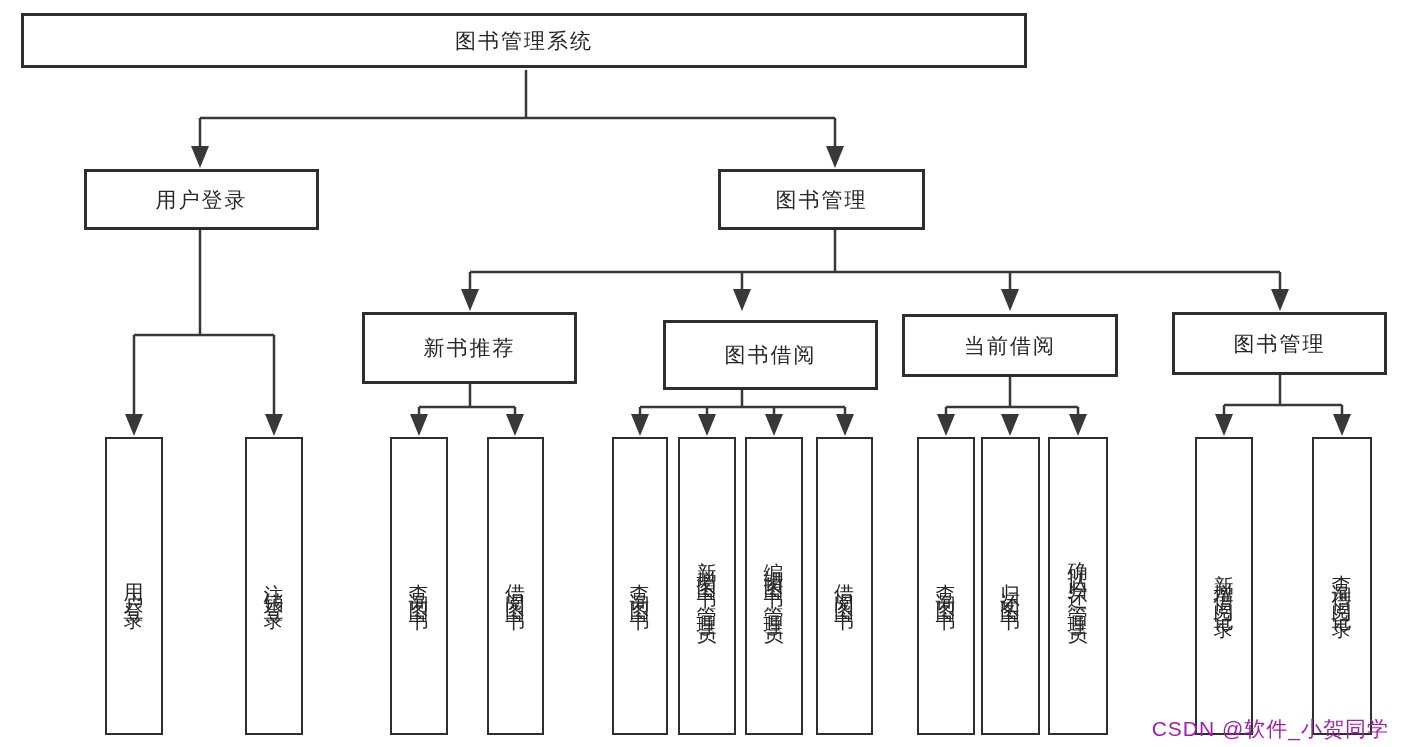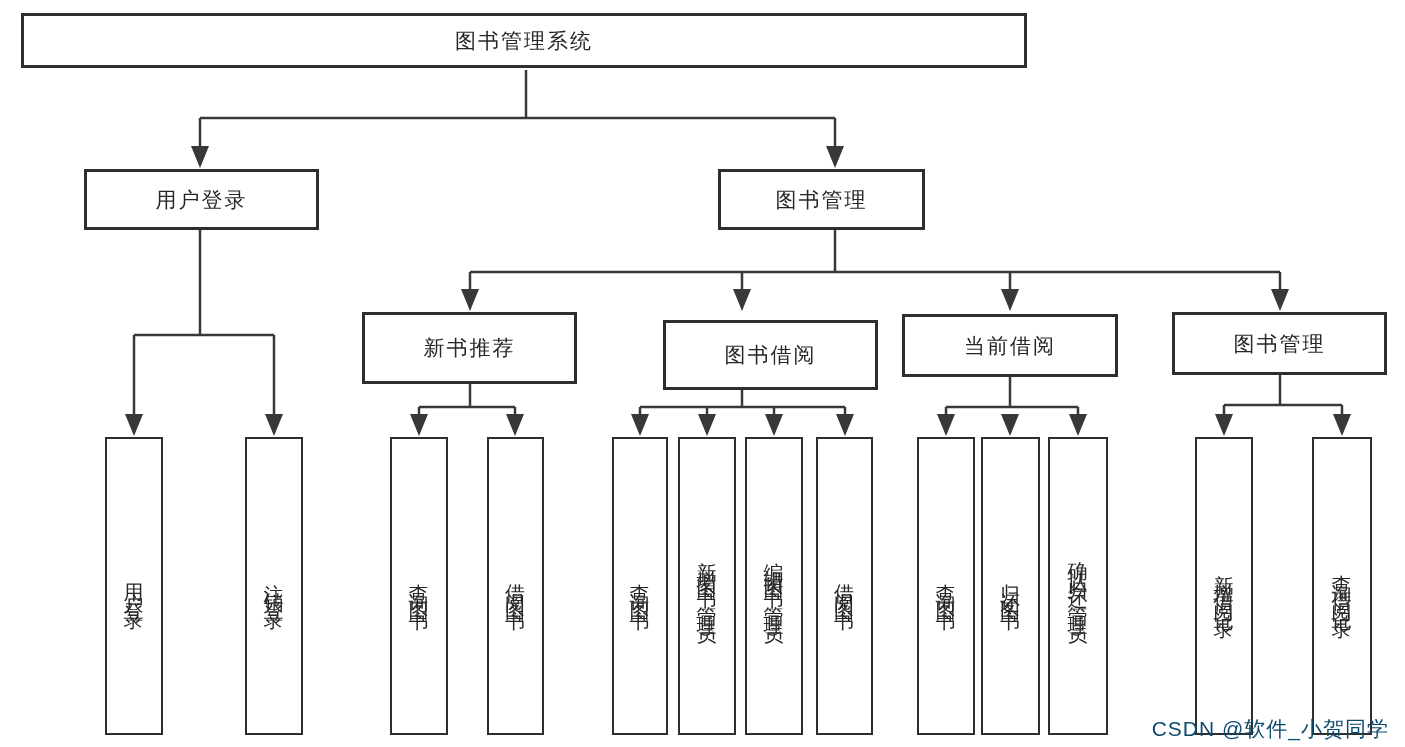--- a/index.html
+++ b/index.html
@@ -25,21 +25,21 @@
     background: #ffffff;
     border: 2.5px solid #2e2e2e;
     display: flex; align-items: center; justify-content: center;
     writing-mode: vertical-rl; text-orientation: mixed;
     font-size: 20px; letter-spacing: 9px; line-height: 1;
     white-space: nowrap;
   }
   .watermark {
     position: absolute; right: 16px; bottom: 4px; z-index: 10;
     font-size: 21px; letter-spacing: 1px;
-    color: #0c4a6e;
+    color: #a21caf;
   }
 </style>
 </head>
 <body>
 
 <div class="stage">
 
   <svg class="connectors" width="1405" height="747" viewBox="0 0 1405 747" fill="none" stroke="#383838" stroke-width="2.5">
 
     <path d="M526,70 V118 M200,118 H835 M200,118 V150 M835,118 V150"></path>

